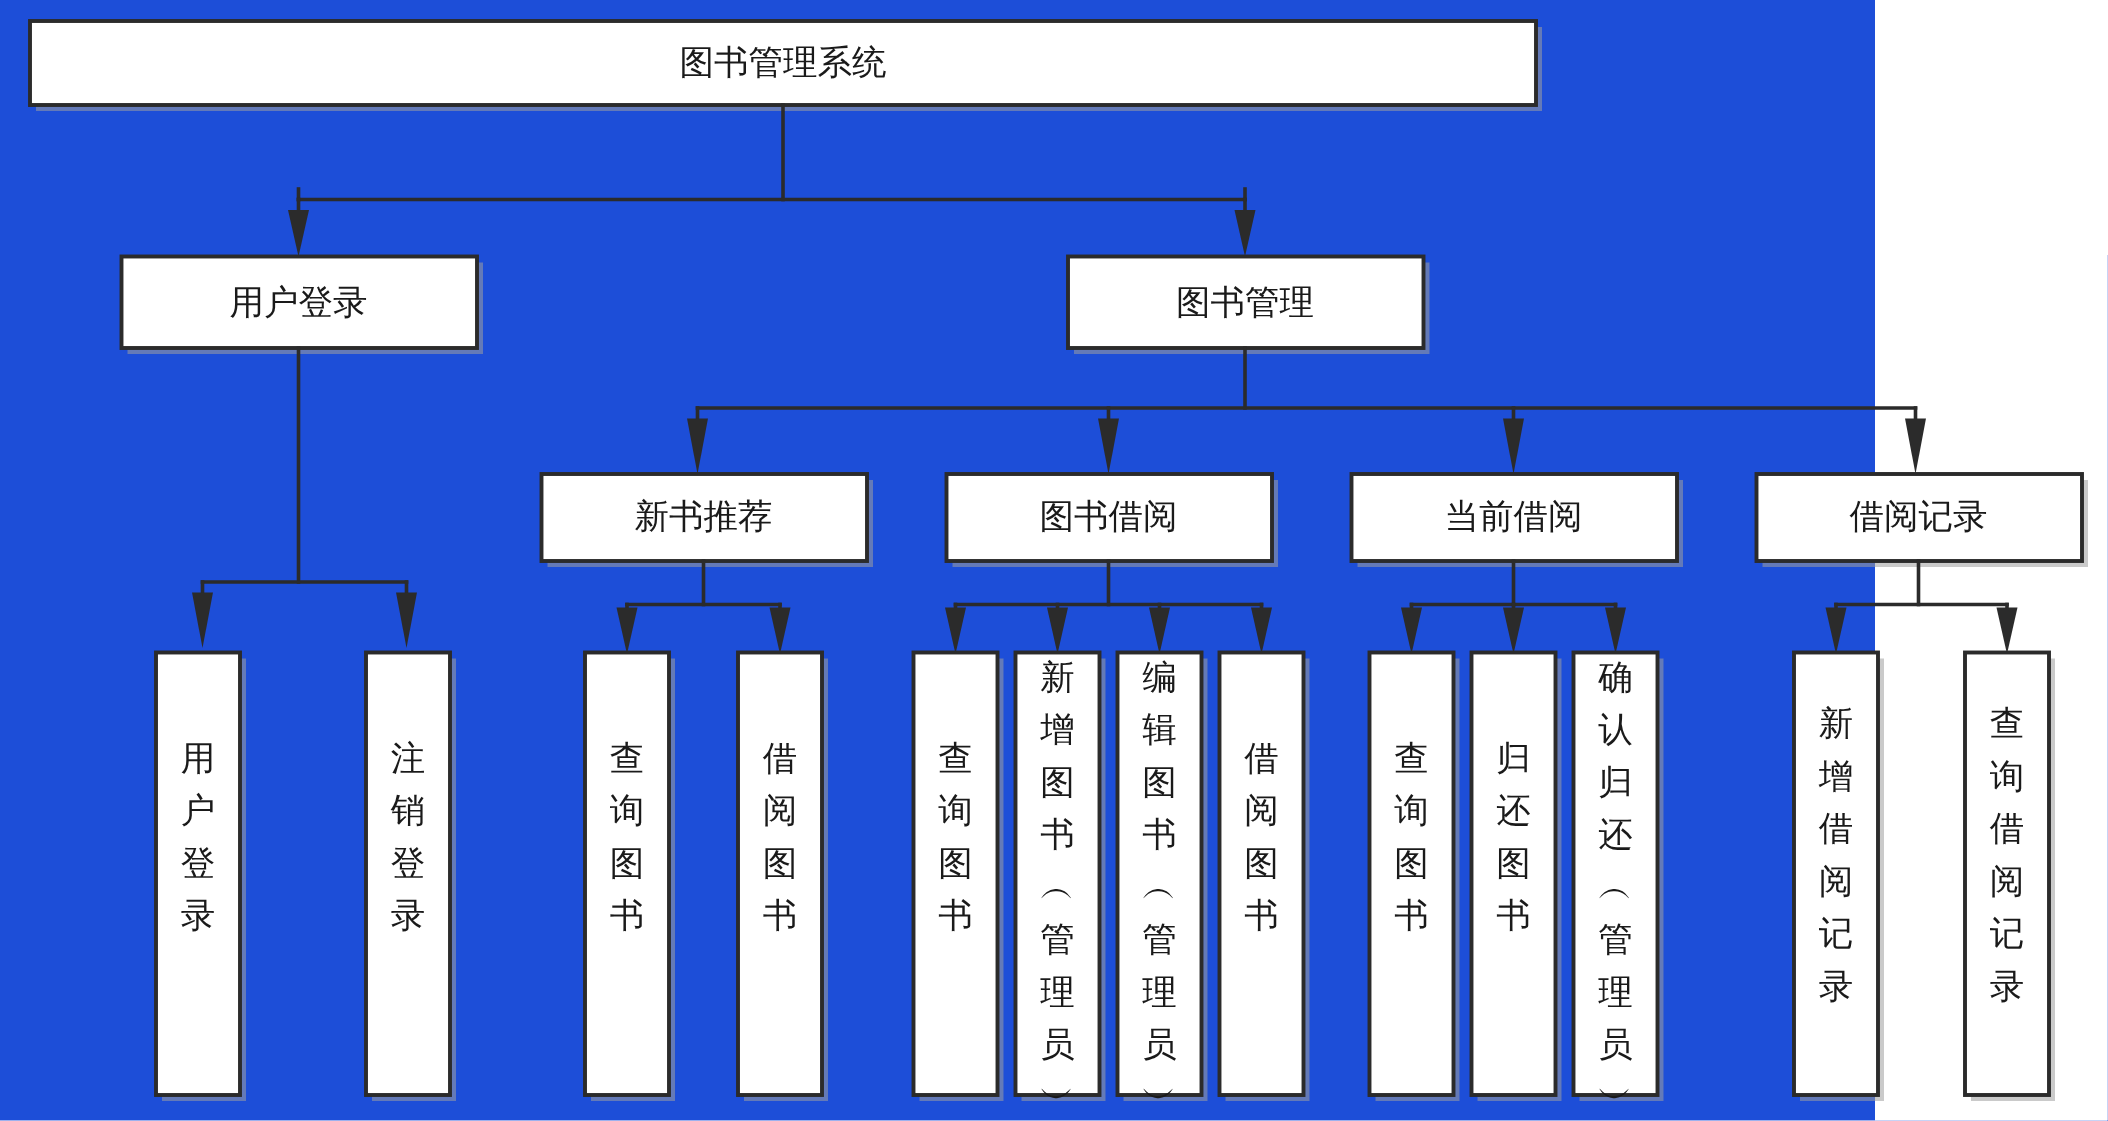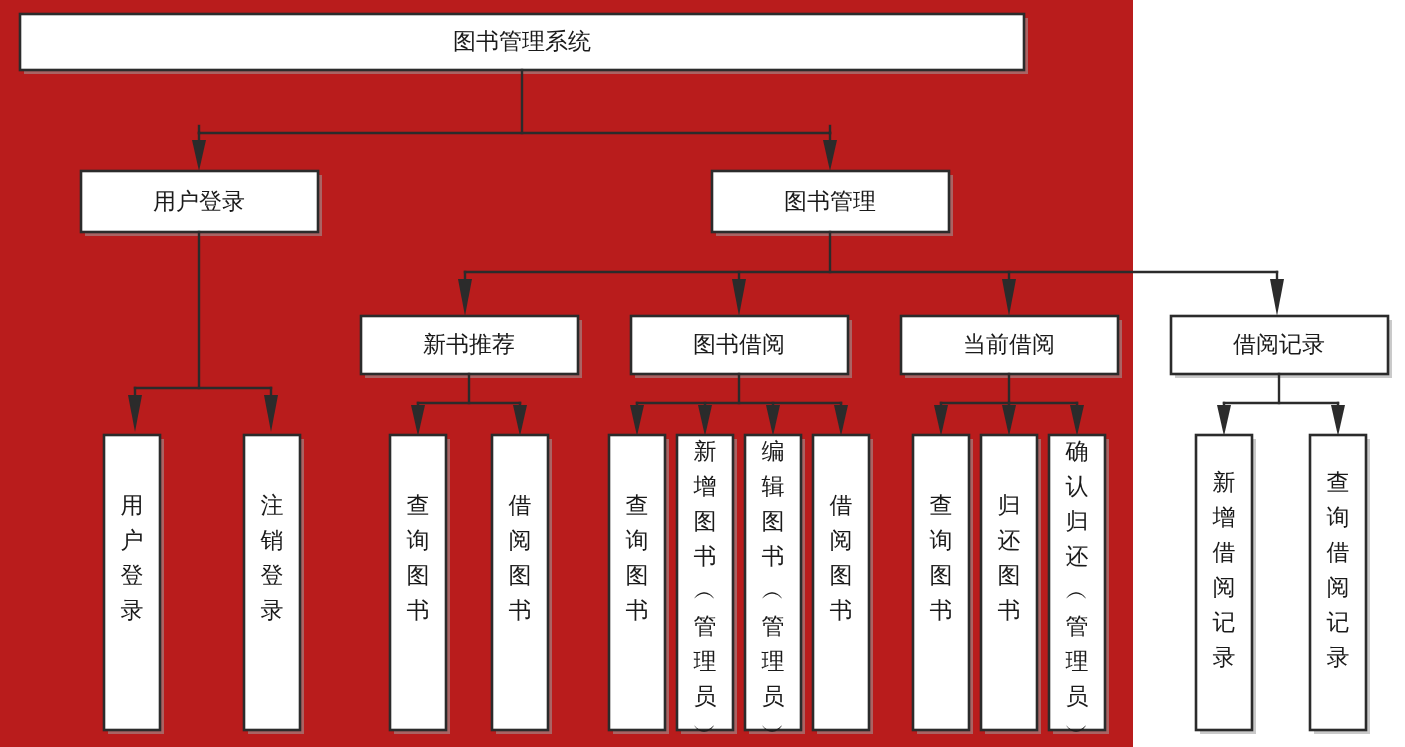--- a/index.html
+++ b/index.html
@@ -8,23 +8,23 @@
     background: #ffffff;
   }
   body {
     width: 1405px;
     height: 747px;
     overflow: hidden;
     font-family: "Liberation Sans", sans-serif;
   }
   #diagram-root {
     position: relative;
-    width: 1133px;
+    width: 1250px;
     height: 747px;
-    background: #b91c1c;
+    background: #1d4ed8;
   }
   svg#flow {
     position: absolute;
     left: 0;
     top: 0;
     width: 1405px;
     height: 747px;
     display: block;
   }
   .node-box {

